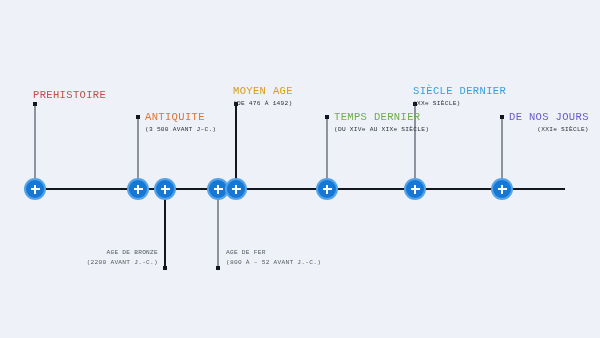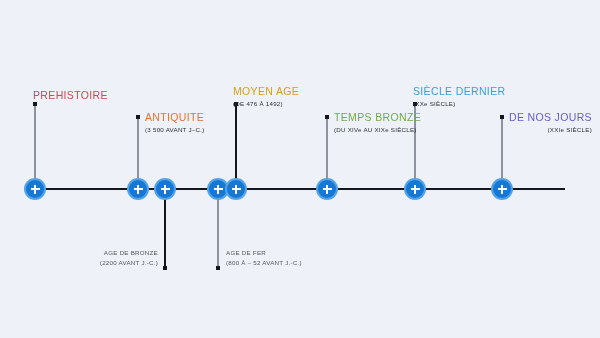--- a/index.html
+++ b/index.html
@@ -67,20 +67,21 @@
     width: 4px;
     height: 4px;
     margin-left: -2px;
     background: #12161f;
   }
 
   
   .label {
     position: absolute;
     white-space: nowrap;
+    font-family: Liberation Mono, monospace;
   }
   .label .title {
     display: block;
     font-size: 10.5px;
     letter-spacing: 0.35px;
     line-height: 13px;
     font-weight: 400;
   }
   .label .sub {
     display: block;
@@ -175,21 +176,21 @@
     <span class="title" style="color:#e2762f;">ANTIQUITE</span>
     <span class="sub">(3 500 AVANT J–C.)</span>
   </div>
 
   <div class="label" style="left:233px; top:85px;">
     <span class="title" style="color:#d4a017;text-align:right;">MOYEN AGE</span>
     <span class="sub">(DE 476 À 1492)</span>
   </div>
 
   <div class="label" style="left:334px; top:111px;">
-    <span class="title" style="color:#70ad47;">TEMPS BRONZE</span>
+    <span class="title" style="color:#70ad47;">TEMPS DERNIER</span>
     <span class="sub">(DU XIVe AU XIXe SIÈCLE)</span>
   </div>
 
   <div class="label" style="left:413px; top:85px;">
     <span class="title" style="color:#3a9fd8;">SIÈCLE DERNIER</span>
     <span class="sub">(XXe SIÈCLE)</span>
   </div>
 
   <div class="label" style="left:509px; top:111px;text-align:right;">
     <span class="title" style="color:#6a5acd;">DE NOS JOURS</span>

